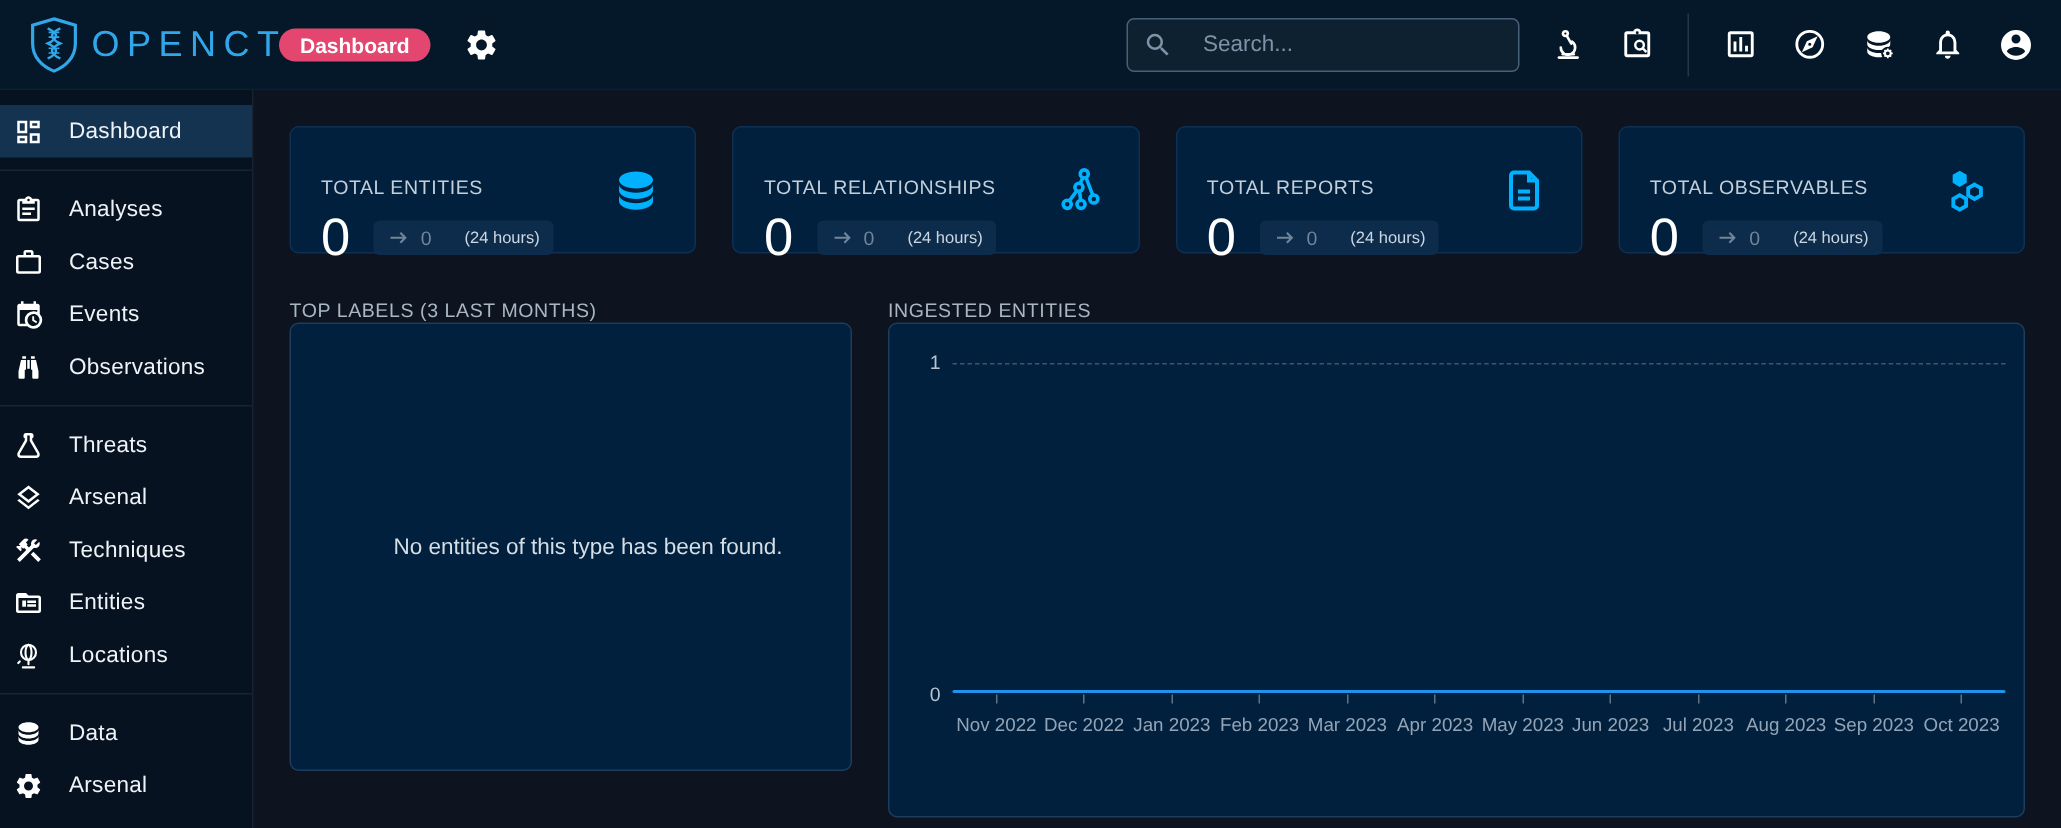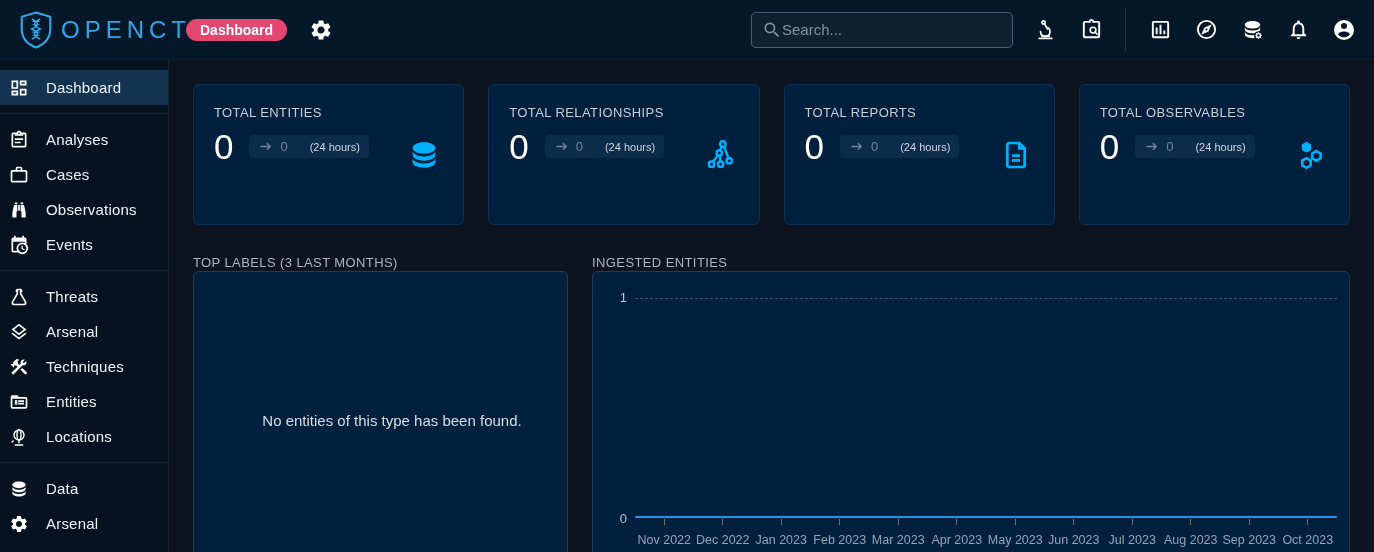--- a/index.html
+++ b/index.html
@@ -20,21 +20,21 @@
   .brand-text { color:#31a7e9; font-size:24px; font-weight:400; letter-spacing:5px; }
   .page-chip {
     background:#e3466e; color:#fff; font-size:14px; font-weight:700;
     border-radius:13px; padding:4px 14px; line-height:1; cursor:pointer;
   }
   .topbar-gear { margin-left:22px; display:flex; align-items:center; cursor:pointer; }
   .topbar-spacer { flex:1; }
   .search-box {
     width:262px; height:36px; border:1px solid #46607a; border-radius:5px;
     background:rgba(255,255,255,0.04); display:flex; align-items:center;
-    padding:0 10px; gap:0; margin-right:12px;
+    padding:0 10px; gap:20px; margin-right:12px;
   }
   .search-box input {
     background:transparent; border:none; outline:none; color:#cfd9e3;
     font-size:15px; width:100%; font-family:"Liberation Sans", sans-serif;
   }
   .search-box input::placeholder { color:#7e93a8; }
   .topbar-icons { display:flex; align-items:center; gap:6px; padding-right:10px; }
   .tb-btn { width:40px; height:40px; display:flex; align-items:center; justify-content:center; cursor:pointer; border-radius:50%; }
   .tb-divider { width:1px; height:42px; background:#24364a; margin:0 8px; }
   
@@ -47,22 +47,22 @@
     cursor:pointer; color:#eef3f8;
   }
   .side-item.selected { background:#143350; }
   .side-item .s-icon { width:20px; height:20px; flex:none; display:flex; }
   .side-item .s-label { font-size:15px; font-weight:500; letter-spacing:.2px; }
   .side-divider { height:1px; background:#172433; margin:8px 0; }
   
   .main { position:absolute; top:60px; left:169px; right:0; bottom:0; padding:24px; overflow:hidden; }
   .stats-row { display:flex; gap:24px; }
   .stat-card {
-    flex:1; height:141px; background:#01203d; border:1px solid #0e3055;
-    border-radius:6px; position:relative; padding:20px 20px 0 20px;
+    flex:1; height:85px; background:#01203d; border:1px solid #0e3055;
+    border-radius:6px; position:relative; padding:32px 20px 0 20px;
   }
   .stat-title { font-size:13px; font-weight:500; color:#c4cfd9; letter-spacing:.4px; }
   .stat-valrow { display:flex; align-items:center; gap:16px; margin-top:9px; }
   .stat-value { font-size:35px; font-weight:300; color:#fff; line-height:1; }
   .delta-chip {
     background:#0d2c4b; border-radius:4px; padding:4px 9px;
     display:flex; align-items:center; gap:7px;
   }
   .delta-num { font-size:13px; color:#71859a; }
   .delta-period { font-size:11px; color:#cdd7e1;margin-left:15px; }
@@ -195,32 +195,32 @@
     <span class="s-icon">
       <svg width="20" height="20" viewBox="0 0 24 24" fill="#ffffff">
           <path d="M20 6h-4V4a2 2 0 0 0-2-2h-4a2 2 0 0 0-2 2v2H4a2 2 0 0 0-2 2v11a2 2 0 0 0 2 2h16a2 2 0 0 0 2-2V8a2 2 0 0 0-2-2zm-10-2h4v2h-4V4zm10 15H4V8h16v11z"></path>
         </svg>
     </span>
     <span class="s-label">Cases</span>
   </div>
   <div class="side-item">
     <span class="s-icon">
       <svg width="20" height="20" viewBox="0 0 24 24" fill="#ffffff">
+          <path d="M15 13h1.5v2.82l2.44 1.41-.75 1.3L15 16.69V13M19 8H5v11h4.67c-.43-.91-.67-1.93-.67-3a7 7 0 0 1 7-7c1.07 0 2.09.24 3 .67V8M5 21a2 2 0 0 1-2-2V5a2 2 0 0 1 2-2h1V1h2v2h8V1h2v2h1a2 2 0 0 1 2 2v6.1a6.98 6.98 0 0 1 2 4.9 7 7 0 0 1-7 7c-1.91 0-3.64-.76-4.9-2H5m11-9.85A4.85 4.85 0 0 0 11.15 16c0 2.68 2.17 4.85 4.85 4.85A4.85 4.85 0 0 0 20.85 16c0-2.68-2.17-4.85-4.85-4.85z"></path>
+        </svg>
+    </span>
+    <span class="s-label">Events</span>
+  </div>
+  <div class="side-item">
+    <span class="s-icon">
+      <svg width="20" height="20" viewBox="0 0 24 24" fill="#ffffff">
           <path d="M11 6h2v7h-2V6M9 20a1 1 0 0 1-1 1H5a1 1 0 0 1-1-1v-5l2-9h4v7a1 1 0 0 1-1 1v6m1-15H7V3h3v2m5 15v-6a1 1 0 0 1-1-1V6h4l2 9v5a1 1 0 0 1-1 1h-3a1 1 0 0 1-1-1m2-15h-3V3h3v2z"></path>
         </svg>
     </span>
     <span class="s-label">Observations</span>
-  </div>
-  <div class="side-item">
-    <span class="s-icon">
-      <svg width="20" height="20" viewBox="0 0 24 24" fill="#ffffff">
-          <path d="M15 13h1.5v2.82l2.44 1.41-.75 1.3L15 16.69V13M19 8H5v11h4.67c-.43-.91-.67-1.93-.67-3a7 7 0 0 1 7-7c1.07 0 2.09.24 3 .67V8M5 21a2 2 0 0 1-2-2V5a2 2 0 0 1 2-2h1V1h2v2h8V1h2v2h1a2 2 0 0 1 2 2v6.1a6.98 6.98 0 0 1 2 4.9 7 7 0 0 1-7 7c-1.91 0-3.64-.76-4.9-2H5m11-9.85A4.85 4.85 0 0 0 11.15 16c0 2.68 2.17 4.85 4.85 4.85A4.85 4.85 0 0 0 20.85 16c0-2.68-2.17-4.85-4.85-4.85z"></path>
-        </svg>
-    </span>
-    <span class="s-label">Events</span>
   </div>
   <div class="side-divider"></div>
   <div class="side-item">
     <span class="s-icon">
       <svg width="20" height="20" viewBox="0 0 24 24" fill="#ffffff">
           <path d="M6 22a3 3 0 0 1-3-3c0-.6.18-1.16.5-1.63L9 7.81V6a1 1 0 0 1-1-1V4a2 2 0 0 1 2-2h4a2 2 0 0 1 2 2v1a1 1 0 0 1-1 1v1.81l5.5 9.56c.32.47.5 1.03.5 1.63a3 3 0 0 1-3 3H6m-1-3a1 1 0 0 0 1 1h12a1 1 0 0 0 1-1c0-.21-.07-.41-.18-.57L13 8.35V4h-2v4.35L5.18 18.43c-.11.16-.18.36-.18.57z"></path>
         </svg>
     </span>
     <span class="s-label">Threats</span>
   </div>

